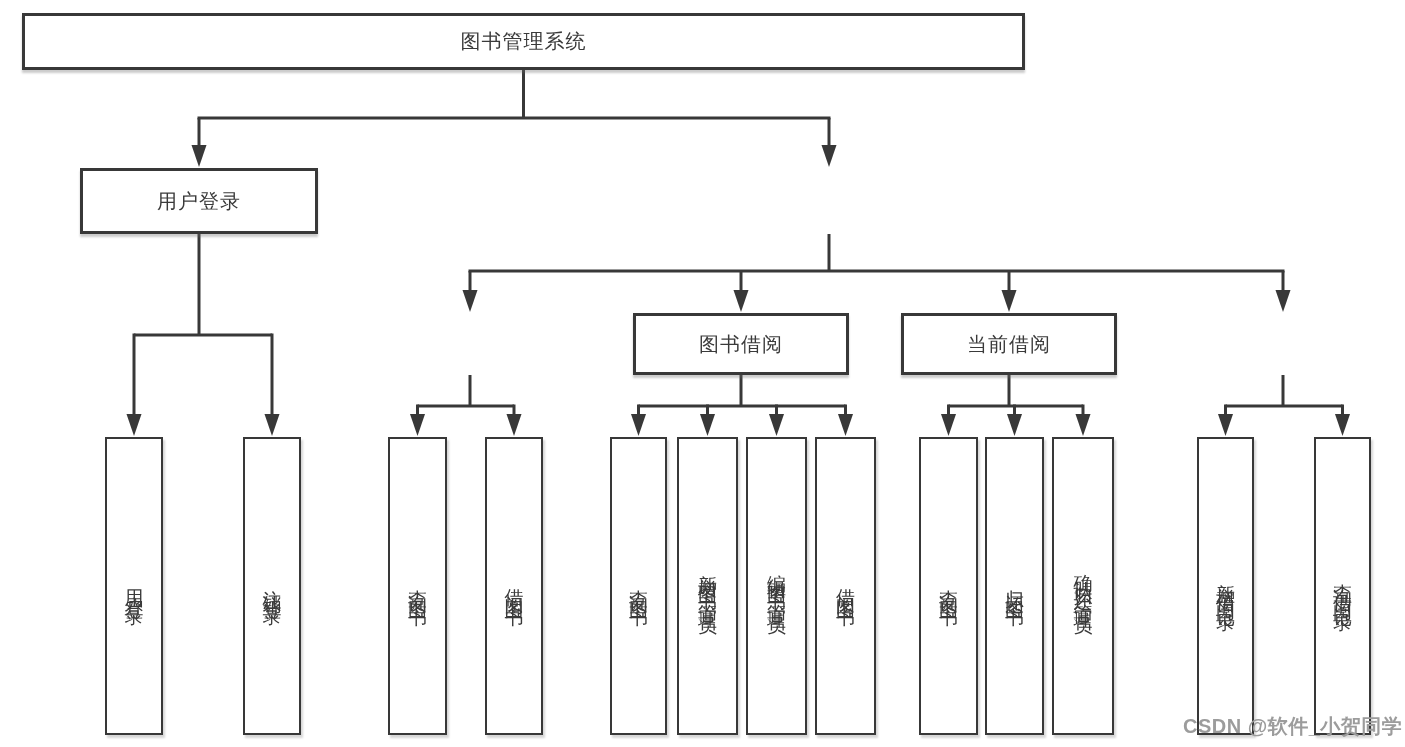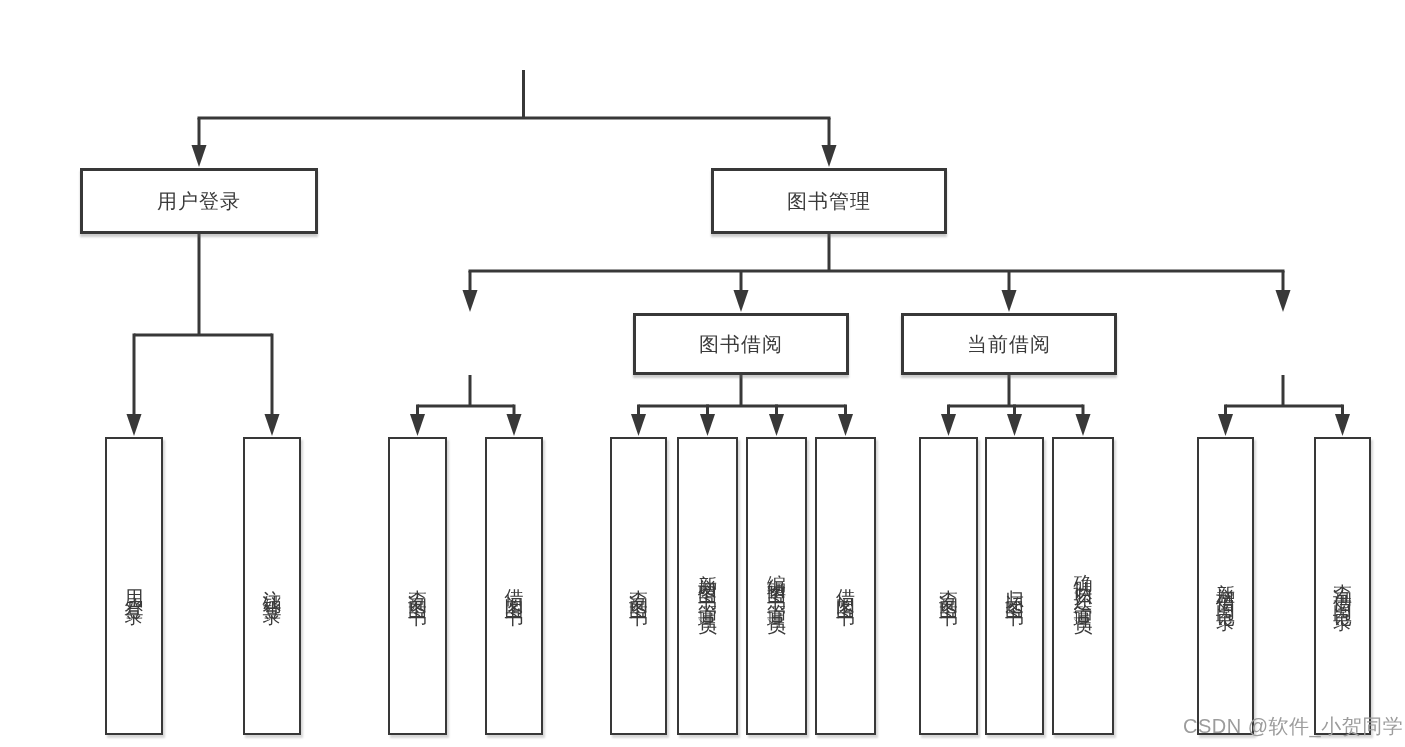--- a/index.html
+++ b/index.html
@@ -58,20 +58,21 @@
   }
   #watermark{
     position:absolute;
     left:1183px;
     top:713px;
     font-size:20px;
     letter-spacing:.5px;
     color:var(--watermark);
     white-space:nowrap;
     z-index:5;
+    font-weight:bold;
   }
 </style>
 </head>
 <body>
 
 <div id="canvas">
 
   <svg id="connector-layer" viewBox="0 0 1405 747" xmlns="http://www.w3.org/2000/svg">
     <defs>
       <g id="ah">
@@ -146,27 +147,27 @@
     <g>
       <path class="ln" d="M1283 375 V406"></path>
       <path class="ln" d="M1225.5 406 H1342.5"></path>
       <path class="ln" d="M1225.5 404.5 V418"></path>
       <path class="ln" d="M1342.5 404.5 V418"></path>
       <use href="#ah" transform="translate(1225.5,436)"></use>
       <use href="#ah" transform="translate(1342.5,436)"></use>
     </g>
   </svg>
 
+  <div class="box h" style="left:22px;top:13px;width:1003px;height:57px">
+    <span class="lbl">图书管理系统</span>
+  </div>
 
   <div class="box h" style="left:80px;top:168px;width:238px;height:66px">
     <span class="lbl">用户登录</span>
   </div>
-  <div class="box h" style="left:711px;top:168px;width:236px;height:66px">
-    <span class="lbl">图书管理</span>
-  </div>
 
   <div class="box h" style="left:901px;top:313px;width:216px;height:62px">
     <span class="lbl">当前借阅</span>
   </div>
   <div class="box h" style="left:633px;top:313px;width:216px;height:62px">
     <span class="lbl">图书借阅</span>
   </div>
 
   <div class="box v" style="left:105px;top:437px;width:58px;height:298px">
     <span class="lbl">用户登录</span>

